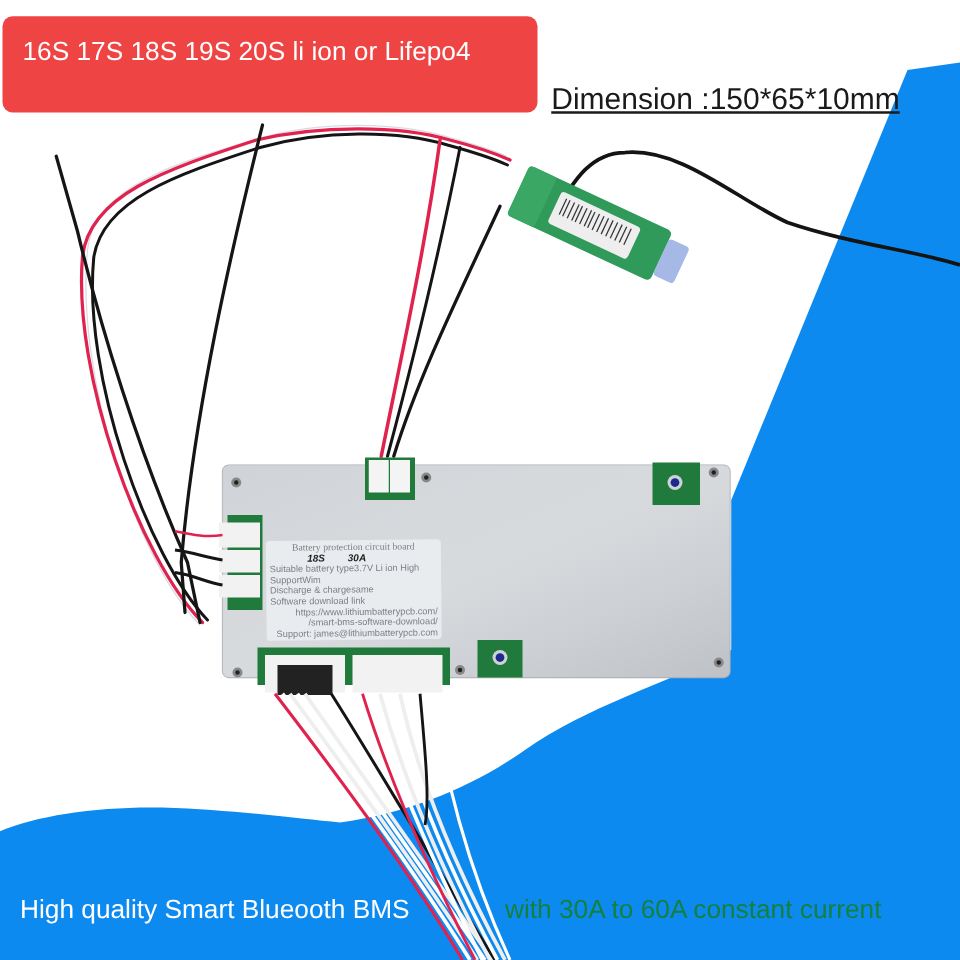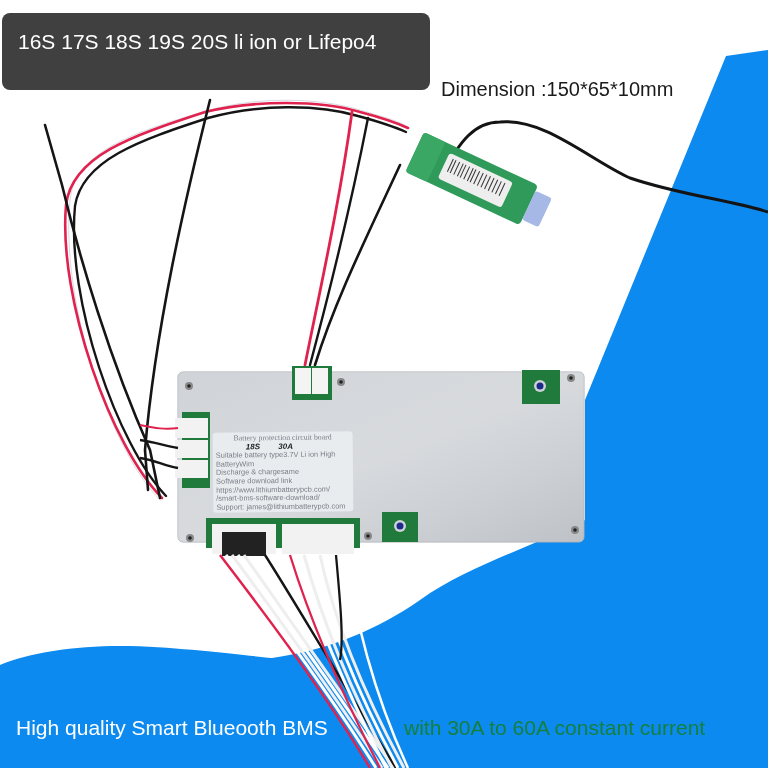--- a/index.html
+++ b/index.html
@@ -1,38 +1,38 @@
 <!DOCTYPE html>
 <html><head>
   <meta charset="utf-8">
   <style>
     html, body { margin: 0; padding: 0; }
     body { width: 768px; height: 768px; background: #ffffff; position: relative; overflow: hidden; font-family: "Liberation Sans", sans-serif; }
     #scene { position: absolute; left: 0; top: 0; width: 768px; height: 768px; }
     .title-banner {
       position: absolute; left: 2px; top: 13px; width: 428px; height: 77px;
-      background: #404040; border-radius: 8px; color: #ffffff;
+      background: #ef4444; border-radius: 8px; color: #ffffff;
       box-sizing: border-box; padding: 14px 0 0 16px;
     }
     .title-banner .line1 { font-size: 21px; line-height: 29px; white-space: nowrap; }
     .title-banner .line2 { font-size: 21px; line-height: 29px; padding-left: 6px; white-space: nowrap; }
-    .dimension { position: absolute; left: 441px; top: 78px; font-size: 20px; color: #1a1a1a; white-space: nowrap; }
+    .dimension { position: absolute; left: 441px; top: 66px; font-size: 24px; color: #1a1a1a; white-space: nowrap; text-decoration: underline; }
     .footer-left { position: absolute; left: 16px; top: 716px; font-size: 21px; color: #ffffff; white-space: nowrap; }
     .footer-right { position: absolute; left: 404px; top: 716px; font-size: 21px; color: #15803d; white-space: nowrap; }
     .label-card {
       position: absolute; left: 213px; top: 432px; width: 140px; height: 80px;
       background: #e9ecef; border-radius: 3px; color: #7a7f86;
       font-size: 7.4px; line-height: 8.6px; box-sizing: border-box; padding: 2px 3px;
       transform: rotate(-0.6deg);
     }
     .label-card .row { white-space: nowrap; display: flex; justify-content: flex-start; }
     .label-card .title { text-align: center; font-size: 7.8px; font-family: Liberation Serif, serif; }
     .label-card .spec { font-weight: bold; font-style: italic; color: #222; padding-left: 30px; font-size: 8px; }
     .label-card .spec span { margin-right: 16px; }
-    .label-card .center { text-align: left; white-space: nowrap; }
+    .label-card .center { text-align: right; white-space: nowrap; }
   </style>
 </head>
 <body>
 
 <svg id="scene" viewBox="0 0 768 768" xmlns="http://www.w3.org/2000/svg">
 
   <path d="M726,56 L768,50 L768,768 L0,768 L0,665 C30,652 80,645 130,646 C190,648 240,655 272,658 C330,650 380,628 420,600 C470,565 530,548 585,520 L585,400 Z" fill="#0c8af0"></path>
 
   <path d="M440,178 C460,140 475,122 500,122 C545,118 590,160 630,178 C680,195 730,200 768,212" stroke="#141414" stroke-width="3" fill="none"></path>
 
@@ -154,21 +154,21 @@
   <div class="title">Battery protection circuit board</div>
   <div class="spec">
     <span>18S</span>
     <span>30A</span>
   </div>
   <div class="row">
     <span>Suitable battery type</span>
     <span>3.7V Li ion High</span>
   </div>
   <div class="row">
-    <span>Battery</span>
+    <span>Support</span>
     <span style="margin-right:30px">Wim</span>
   </div>
   <div class="row">
     <span>Discharge &amp; charge</span>
     <span style="margin-right:28px">same</span>
   </div>
   <div>Software download link</div>
   <div class="center">https://www.lithiumbatterypcb.com/</div>
   <div class="center">/smart-bms-software-download/</div>
   <div class="center">Support: james@lithiumbatterypcb.com</div>

